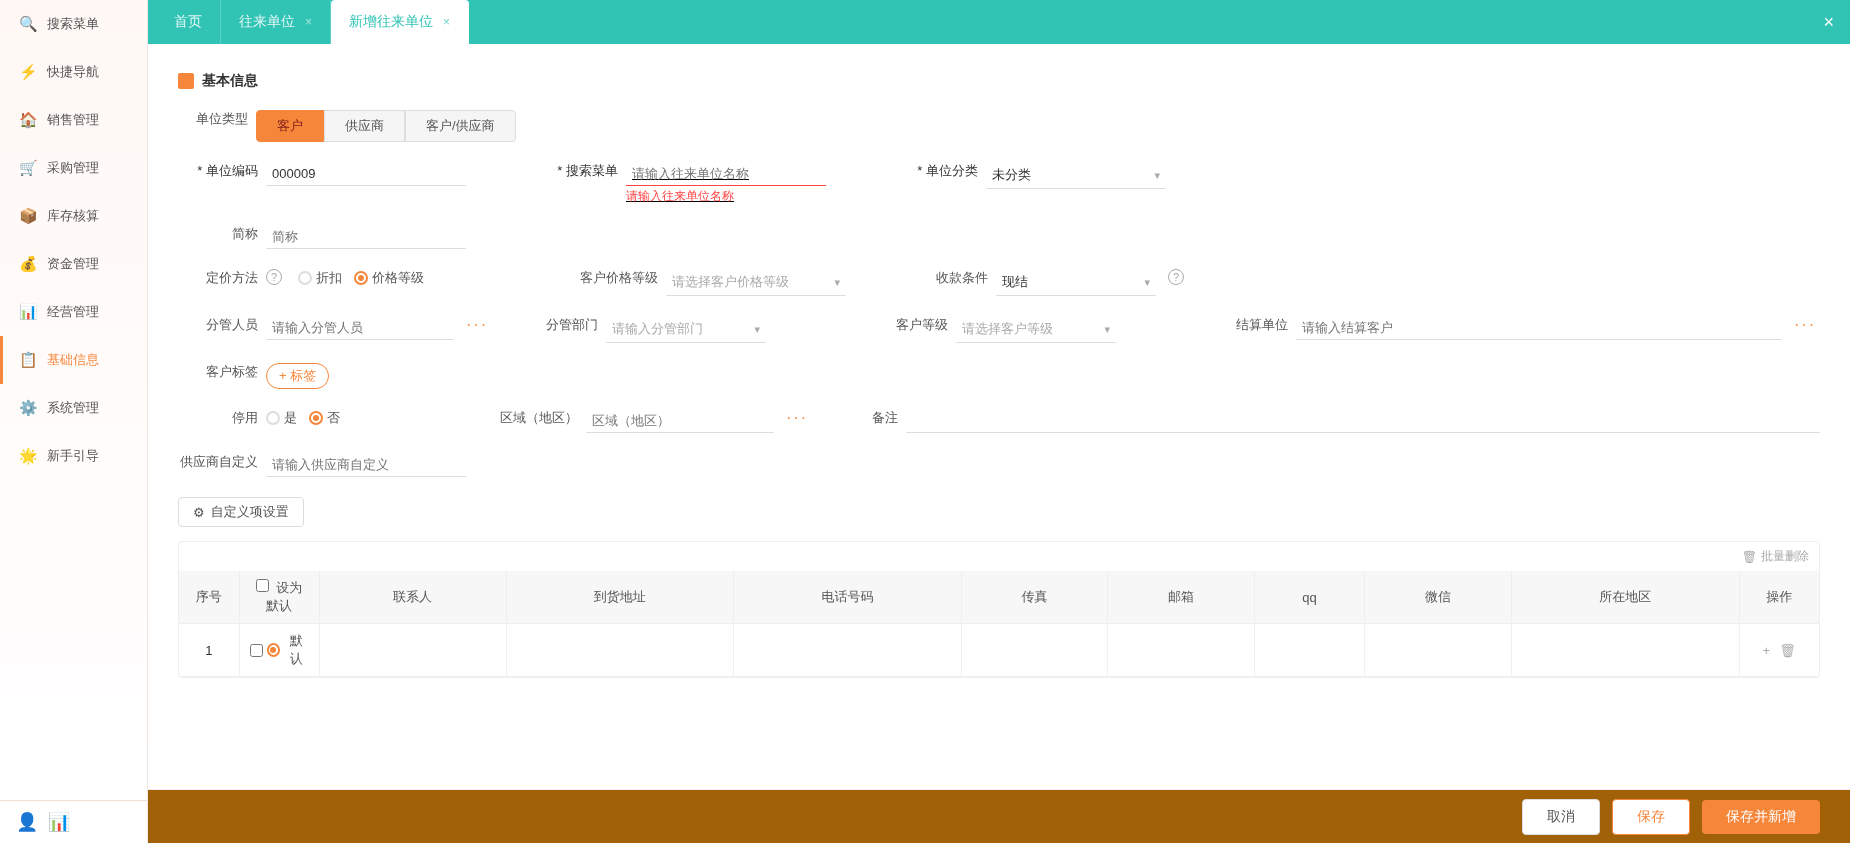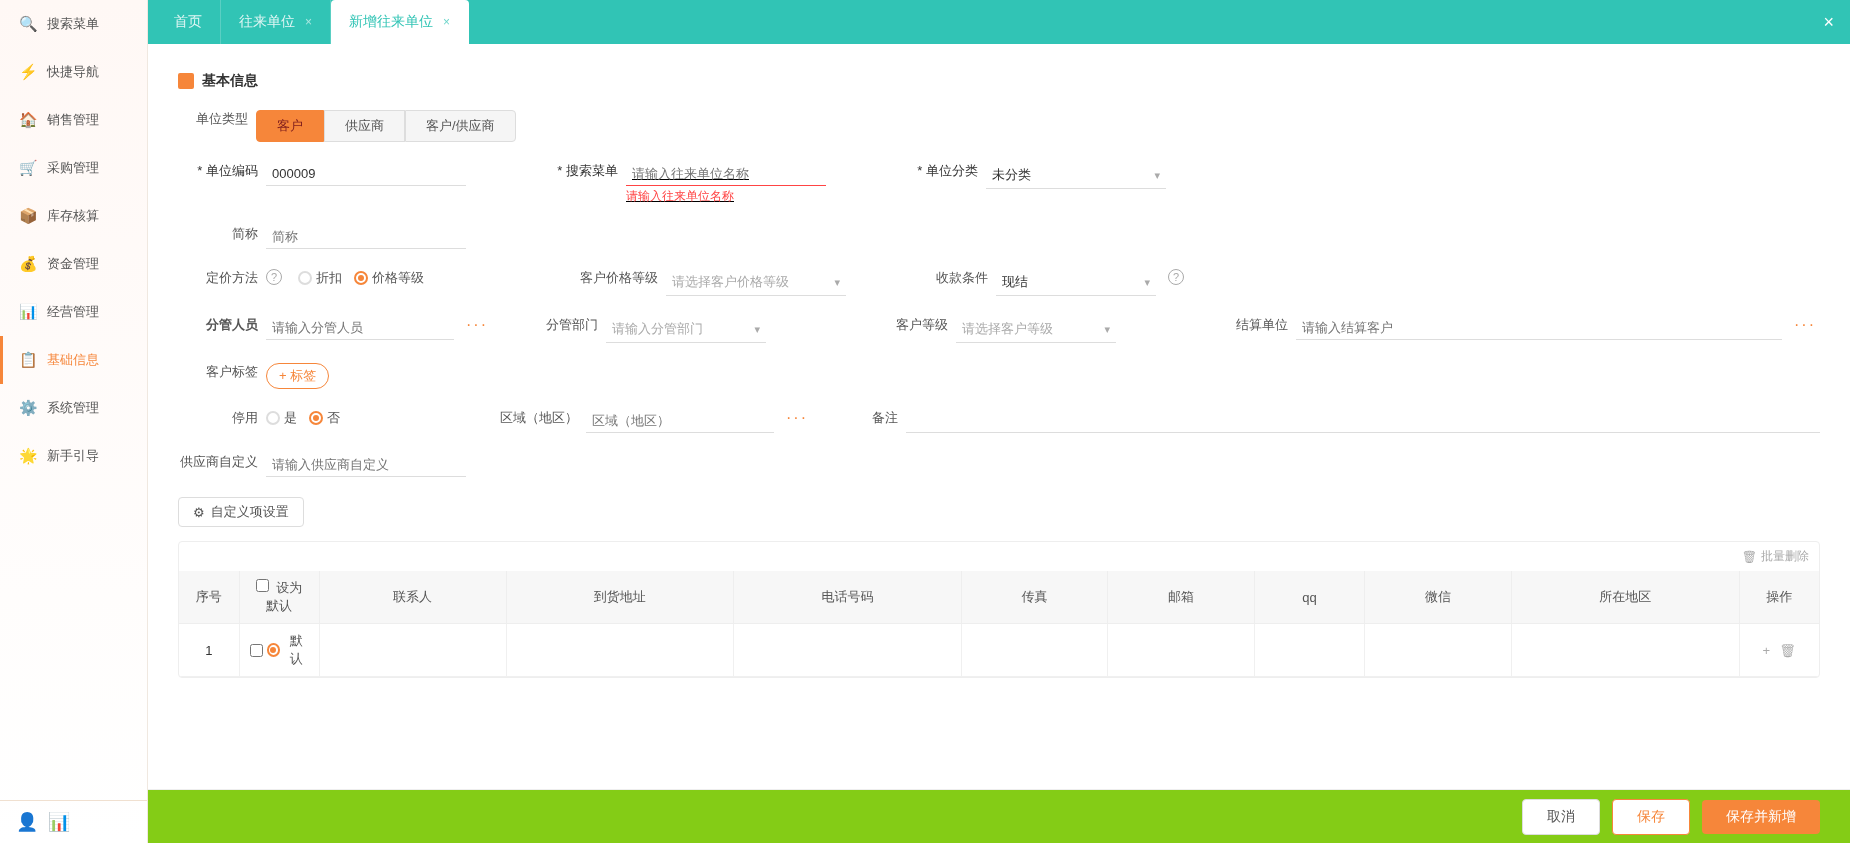--- a/index.html
+++ b/index.html
@@ -228,21 +228,21 @@
       border-bottom: 1px solid #f0f0f0;
       border-right: 1px solid #f0f0f0;
       font-size: 13px;
       color: #333;
     }
     table th:last-child, table td:last-child { border-right: none; }
 
     
     .bottom-bar {
       height: 54px;
-      background: #84cc16;
+      background: #a16207;
       border-top: 1px solid #eee;
       display: flex;
       align-items: center;
       justify-content: flex-end;
       padding: 0 30px;
       gap: 12px;
       flex-shrink: 0;
     }
     .btn-cancel {
       padding: 8px 24px; border: 1px solid #ddd; background: #fff;
@@ -399,21 +399,21 @@
         <div class="form-select" style="min-width:160px;">
           <span>现结</span>
           <span class="chevron">▾</span>
         </div>
         <span class="help-icon" style="margin-left:4px;">?</span>
       </div>
     </div>
 
     <div class="form-row">
       <div class="form-field" style="max-width:340px;">
-        <span class="form-label" style="min-width:80px;font-weight:bold;">分管人员</span>
+        <span class="form-label" style="min-width:80px;">分管人员</span>
         <input class="form-input" type="text" style="min-width: 160px;" placeholder="请输入分管人员">
         <span class="more-btn">···</span>
       </div>
       <div class="form-field" style="padding-left:10px; max-width:340px;">
         <span class="form-label" style="min-width:70px;">分管部门</span>
         <div class="form-select" style="min-width:160px;">
           <span class="placeholder">请输入分管部门</span>
           <span class="chevron">▾</span>
         </div>
       </div>

